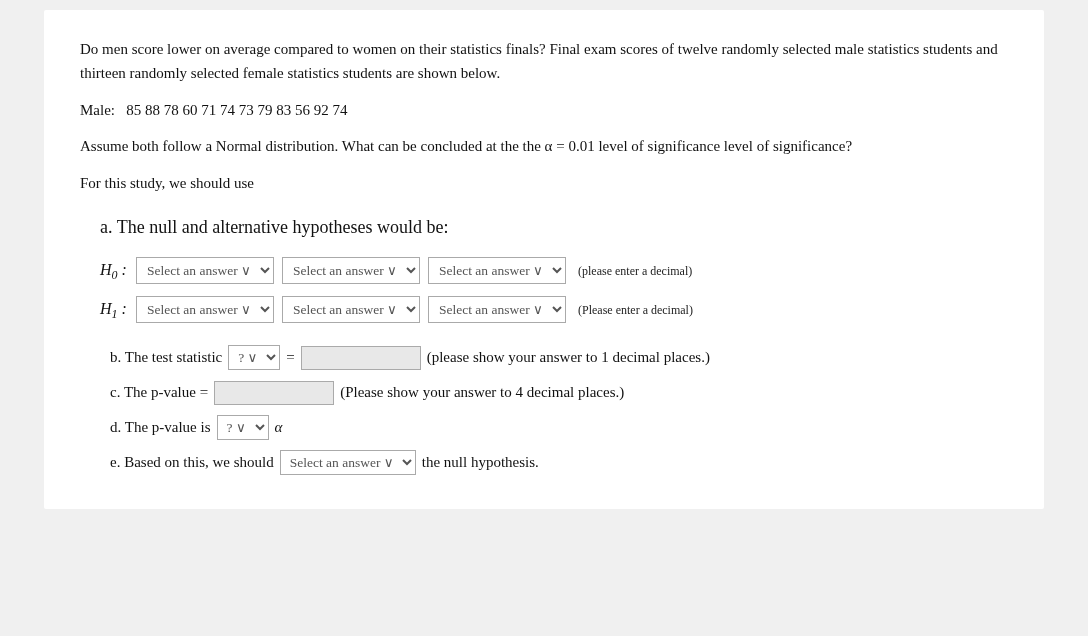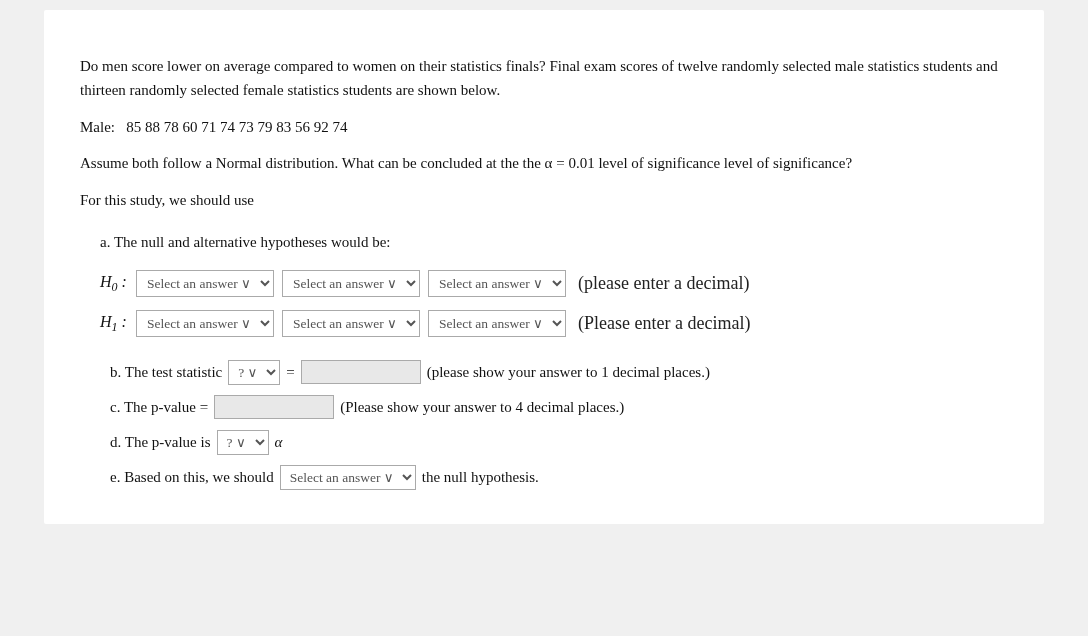--- a/index.html
+++ b/index.html
@@ -11,21 +11,21 @@
       display: flex;
       justify-content: center;
       align-items: flex-start;
       min-height: 636px;
       padding: 10px;
     }
     .card {
       background: #fff;
       width: 1000px;
       max-width: 100%;
-      padding: 44px 36px 28px 36px;
+      padding: 27px 36px 28px 36px;
       border-radius: 2px;
       line-height: 1.55;
     }
     .problem-text {
       margin-bottom: 14px;
       font-size: 15px;
       line-height: 1.6;
     }
     .data-row {
       margin-bottom: 6px;
@@ -50,48 +50,48 @@
     .study-use-row select {
       flex: 1;
       padding: 5px 8px;
       font-size: 14px;
       font-family: inherit;
       border: 1px solid #aaa;
       background: #fff;
       color: #555;
     }
     .section-label {
-      font-size: 15px;
+      font-size: 18px;
       margin-bottom: 16px;
       margin-left: 20px;
     }
     .hypothesis-row {
       display: flex;
-      align-items: flex-start;
+      align-items: center;
       gap: 8px;
       margin-bottom: 12px;
       margin-left: 20px;
       font-size: 15px;
     }
     .hypothesis-row .hyp-label {
       font-style: italic;
       font-size: 16px;
       min-width: 28px;
     }
     .hypothesis-row select {
       padding: 4px 6px;
       font-size: 13.5px;
       font-family: inherit;
       border: 1px solid #aaa;
       background: #fff;
       color: #555;
       min-width: 130px;
     }
     .hypothesis-row .note {
-      font-size: 18px;
+      font-size: 12px;
       color: #222;
       margin-left: 4px;
     }
     .bottom-section {
       margin-top: 18px;
       margin-left: 30px;
       font-size: 15px;
       line-height: 2.2;
     }
     .bottom-section .row {

